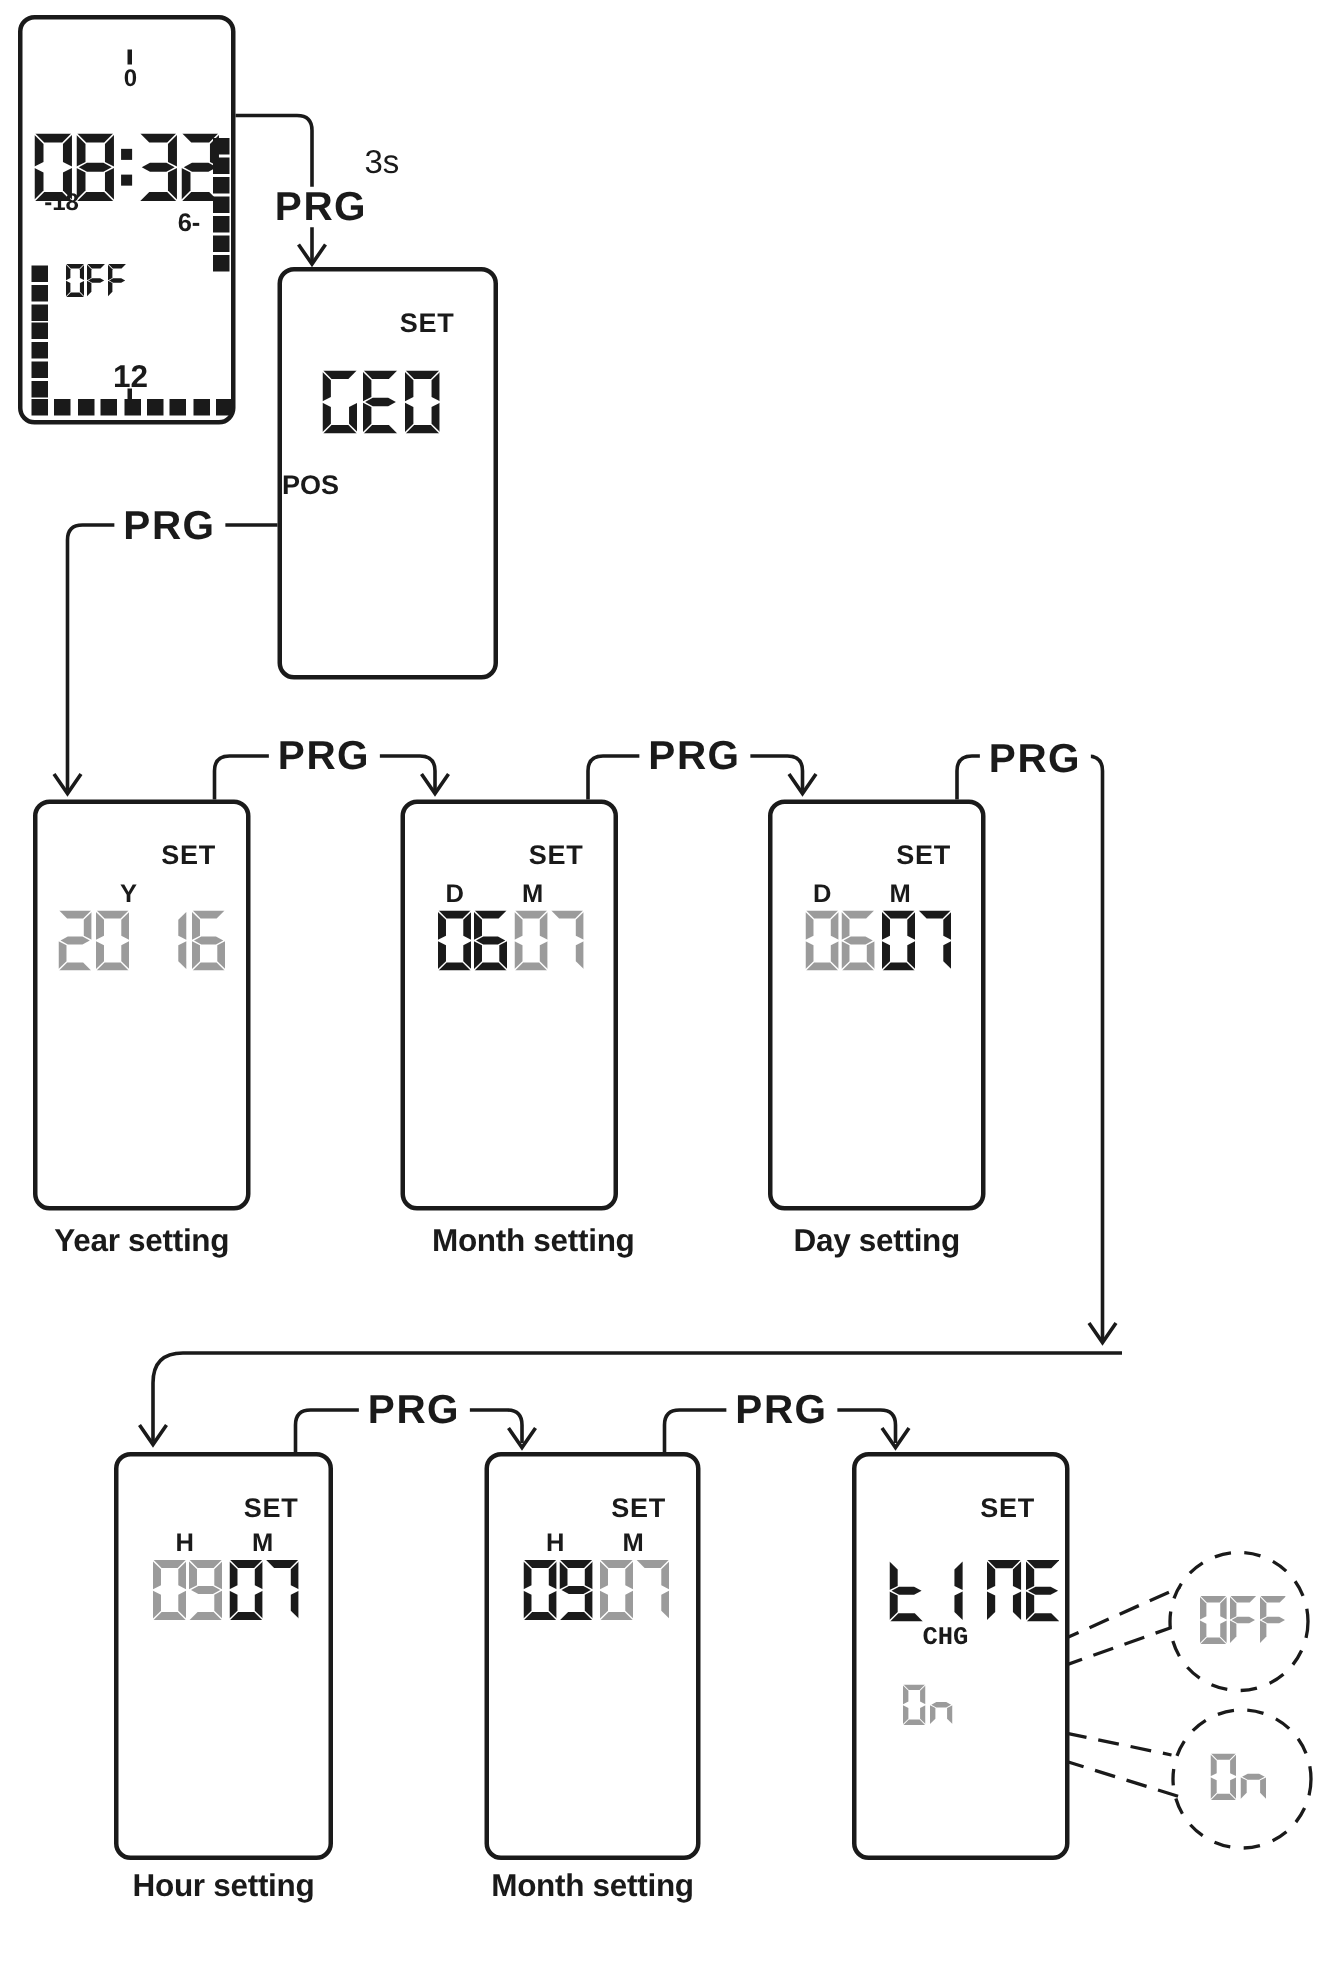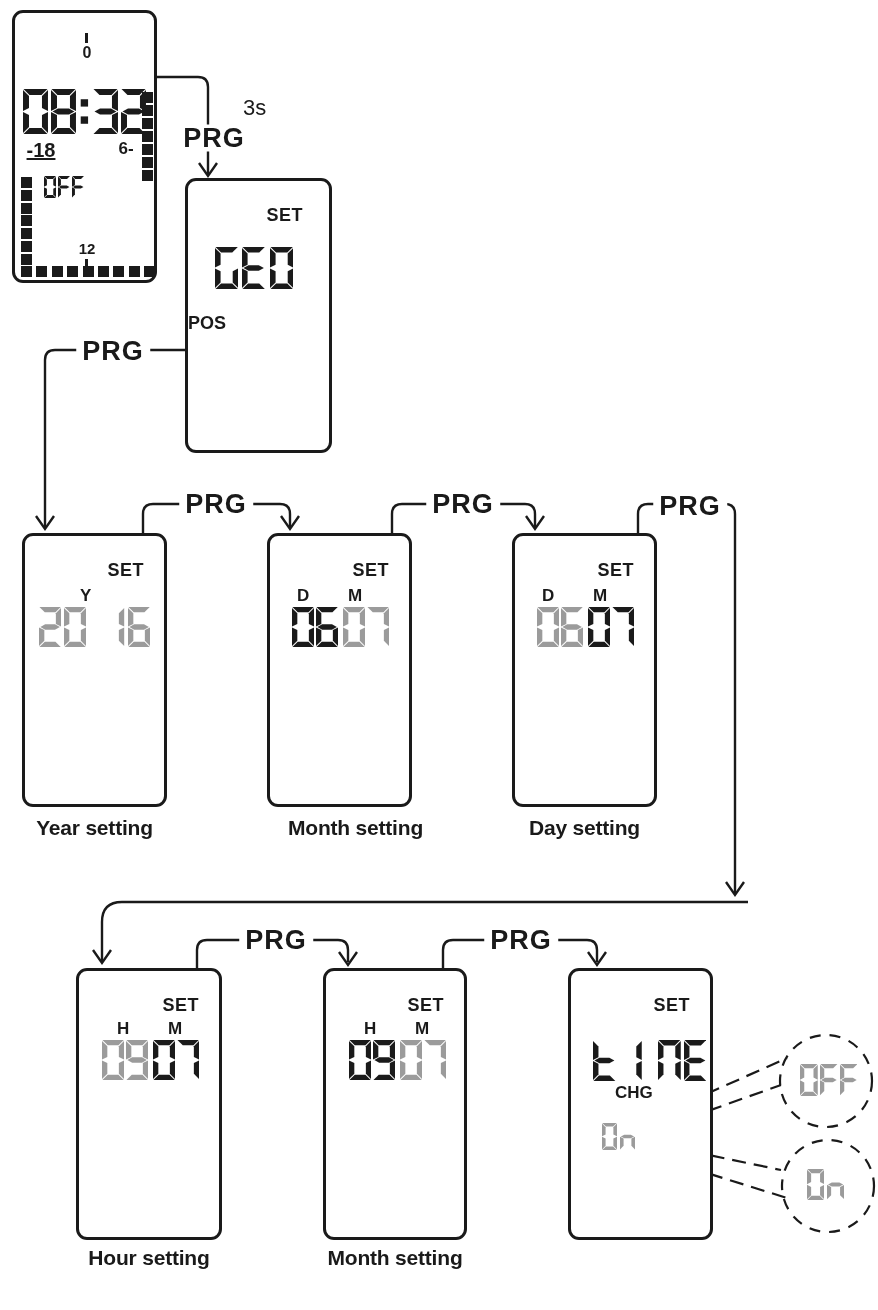--- a/index.html
+++ b/index.html
@@ -93,21 +93,21 @@
       </div>
     <div class="bars" style="left: 127px; top: 79px; flex-direction: column; gap: 2px;">
         <div style="width: 11px; height: 11px; background: rgb(26, 26, 26);"></div>
         <div style="width: 11px; height: 11px; background: rgb(26, 26, 26);"></div>
         <div style="width: 11px; height: 11px; background: rgb(26, 26, 26);"></div>
         <div style="width: 11px; height: 11px; background: rgb(26, 26, 26);"></div>
         <div style="width: 11px; height: 11px; background: rgb(26, 26, 26);"></div>
         <div style="width: 11px; height: 11px; background: rgb(26, 26, 26);"></div>
         <div style="width: 11px; height: 11px; background: rgb(26, 26, 26);"></div>
       </div>
-    <div class="slabel" style="left:8px;top:126px;width:36px;font-size:20px;text-decoration:underline;">-18</div>
+    <div class="slabel" style="left:8px;top:114px;width:36px;font-size:16px;">-18</div>
     <div class="slabel" style="left:98px;top:126px;width:26px;font-size:17px;">6-</div>
     <div class="seg" style="left: 29px; top: 163px; gap: 2px;">
         <svg width="12.21" height="22" viewBox="0 0 100 180">
           <polygon points="2,0 98,0 74,24 26,24" fill="#1a1a1a"></polygon>
           <polygon points="100,4 100,88 76,76 76,28" fill="#1a1a1a"></polygon>
           <polygon points="100,92 100,176 76,152 76,104" fill="#1a1a1a"></polygon>
           <polygon points="2,180 98,180 74,156 26,156" fill="#1a1a1a"></polygon>
           <polygon points="0,92 24,104 24,152 0,176" fill="#1a1a1a"></polygon>
           <polygon points="0,4 24,28 24,76 0,88" fill="#1a1a1a"></polygon>
         </svg>
@@ -126,21 +126,21 @@
       </div>
     <div class="bars" style="left: 6px; top: 164px; flex-direction: column; gap: 1.8px;">
         <div style="width: 11px; height: 11px; background: rgb(26, 26, 26);"></div>
         <div style="width: 11px; height: 11px; background: rgb(26, 26, 26);"></div>
         <div style="width: 11px; height: 11px; background: rgb(26, 26, 26);"></div>
         <div style="width: 11px; height: 11px; background: rgb(26, 26, 26);"></div>
         <div style="width: 11px; height: 11px; background: rgb(26, 26, 26);"></div>
         <div style="width: 11px; height: 11px; background: rgb(26, 26, 26);"></div>
         <div style="width: 11px; height: 11px; background: rgb(26, 26, 26);"></div>
       </div>
-    <div class="slabel" style="left:60px;top:227px;width:24px;font-size:15px;">12</div>
+    <div class="slabel" style="left:60px;top:227px;width:24px;font-size:21px;">12</div>
     <div class="tick" style="left:70px;top:246px;width:3px;height:9px;"></div>
     <div class="bars" style="left: 6px; top: 253px; flex-direction: row; gap: 4.4px;">
         <div style="width: 11px; height: 11px; background: rgb(26, 26, 26);"></div>
         <div style="width: 11px; height: 11px; background: rgb(26, 26, 26);"></div>
         <div style="width: 11px; height: 11px; background: rgb(26, 26, 26);"></div>
         <div style="width: 11px; height: 11px; background: rgb(26, 26, 26);"></div>
         <div style="width: 11px; height: 11px; background: rgb(26, 26, 26);"></div>
         <div style="width: 11px; height: 11px; background: rgb(26, 26, 26);"></div>
         <div style="width: 11px; height: 11px; background: rgb(26, 26, 26);"></div>
         <div style="width: 11px; height: 11px; background: rgb(26, 26, 26);"></div>
@@ -404,21 +404,21 @@
           <polygon points="0,4 24,28 24,76 0,88" fill="#1a1a1a"></polygon>
         </svg>
         <svg width="22.755000000000003" height="41" viewBox="0 0 100 180">
           <polygon points="2,0 98,0 74,24 26,24" fill="#1a1a1a"></polygon>
           <polygon points="2,180 98,180 74,156 26,156" fill="#1a1a1a"></polygon>
           <polygon points="0,92 24,104 24,152 0,176" fill="#1a1a1a"></polygon>
           <polygon points="0,4 24,28 24,76 0,88" fill="#1a1a1a"></polygon>
           <polygon points="6,90 28,78 72,78 94,90 72,102 28,102" fill="#1a1a1a"></polygon>
         </svg>
       </div>
-    <div class="flabel" style="left:44px;top:112px;width:60px;">CHG</div>
+    <div class="flabel" style="left:44px;top:112px;width:60px;font-family:Liberation Mono, monospace;">CHG</div>
     <div class="seg" style="left: 31px; top: 152px; gap: 3px;">
         <svg width="14.985000000000001" height="27" viewBox="0 0 100 180">
           <polygon points="2,0 98,0 74,24 26,24" fill="#9b9b9b"></polygon>
           <polygon points="100,4 100,88 76,76 76,28" fill="#9b9b9b"></polygon>
           <polygon points="100,92 100,176 76,152 76,104" fill="#9b9b9b"></polygon>
           <polygon points="2,180 98,180 74,156 26,156" fill="#9b9b9b"></polygon>
           <polygon points="0,92 24,104 24,152 0,176" fill="#9b9b9b"></polygon>
           <polygon points="0,4 24,28 24,76 0,88" fill="#9b9b9b"></polygon>
         </svg>
         <svg width="14.985000000000001" height="27" viewBox="0 0 100 180">

